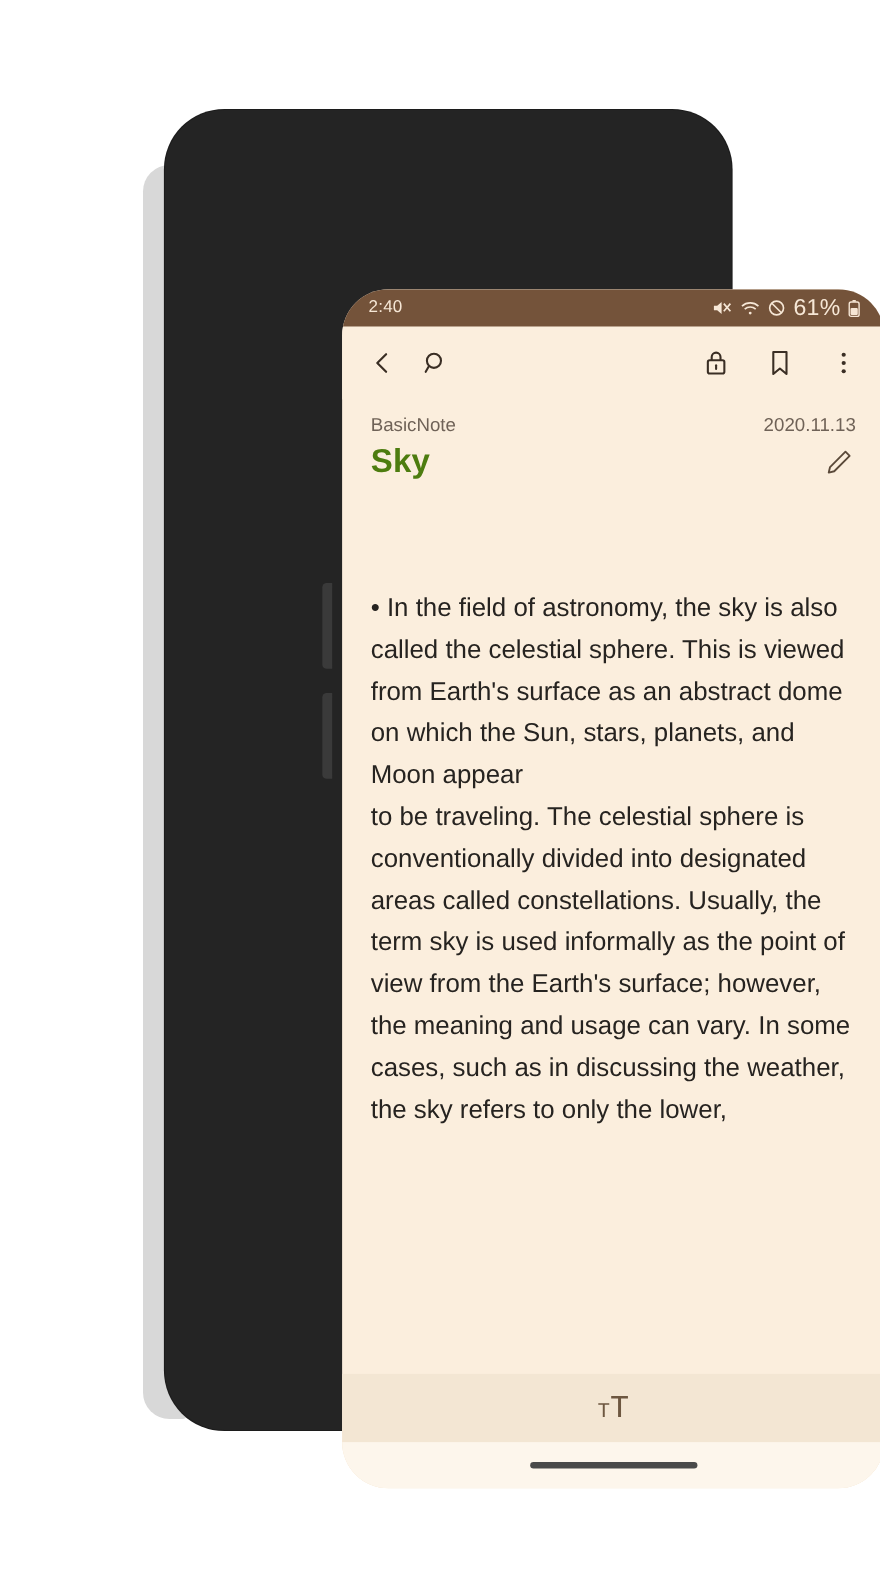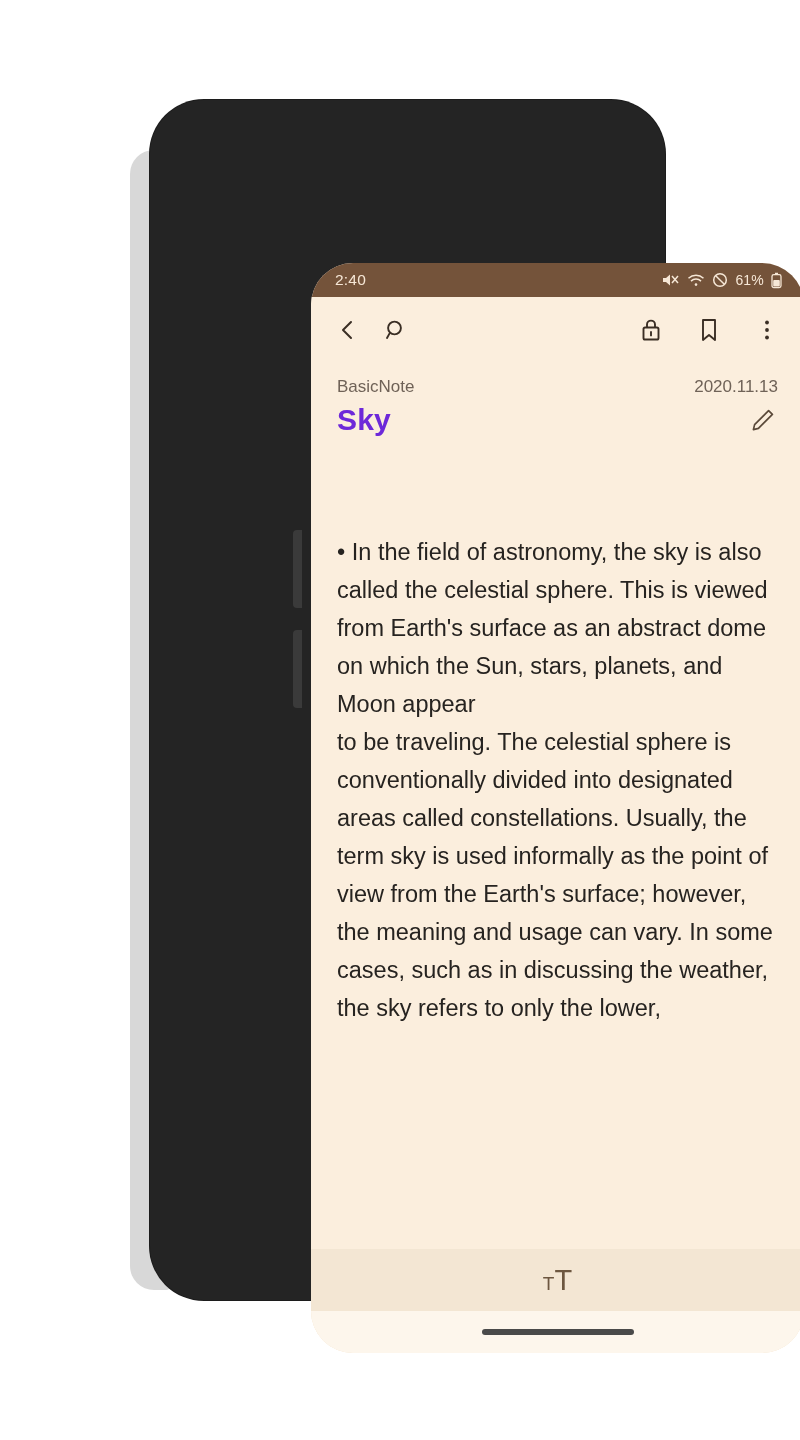--- a/index.html
+++ b/index.html
@@ -74,21 +74,21 @@
     padding: 0 22px 0 24px;
     font-size: 15.5px;
     letter-spacing: .2px;
   }
   .status-right {
     display: flex;
     align-items: center;
     gap: 7px;
   }
   .status-right svg { display: block; }
-  .batt-text { font-size: 14px; }
+  .batt-text { font-size: 21px; }
 
   
   .appbar {
     height: 66px;
     display: flex;
     align-items: center;
     background: #fbeedd;
     padding: 0 22px 0 22px;
   }
   .appbar .left-group {
@@ -120,21 +120,21 @@
   }
   .title-row {
     display: flex;
     align-items: center;
     justify-content: space-between;
     padding: 6px 26px 4px 26px;
   }
   .note-title {
     font-size: 30px;
     font-weight: bold;
-    color: #6d28d9;
+    color: #4d7c0f;
     letter-spacing: .2px;
   }
 
   
   .note-body {
     padding: 16px 24px 0 26px;
     color: #262320;
     font-size: 23.5px;
     line-height: 38px;
     height: 700px;
@@ -151,21 +151,21 @@
     background: #f3e6d3;
   }
   .fontbar {
     height: 62px;
     display: flex;
     align-items: center;
     justify-content: center;
     color: #6e5a44;
   }
   .tt {
-    font-family: Liberation Sans, sans-serif;
+    font-family: Liberation Mono, monospace;
     color: #6d5740;
   }
   .tt .small { font-size: 19px; }
   .tt .big { font-size: 29px; }
   .navbar {
     height: 42px;
     background: #fdf6ec;
     display: flex;
     align-items: center;
     justify-content: center;

